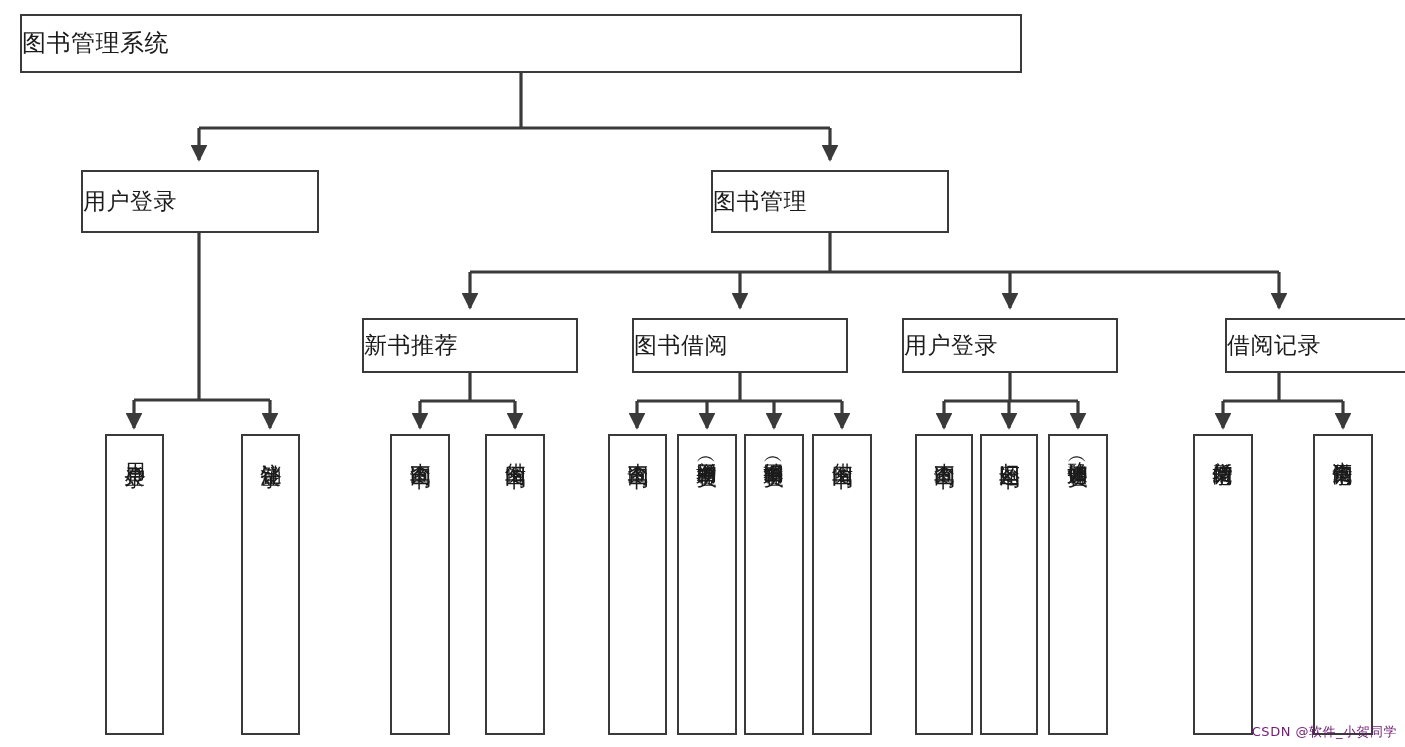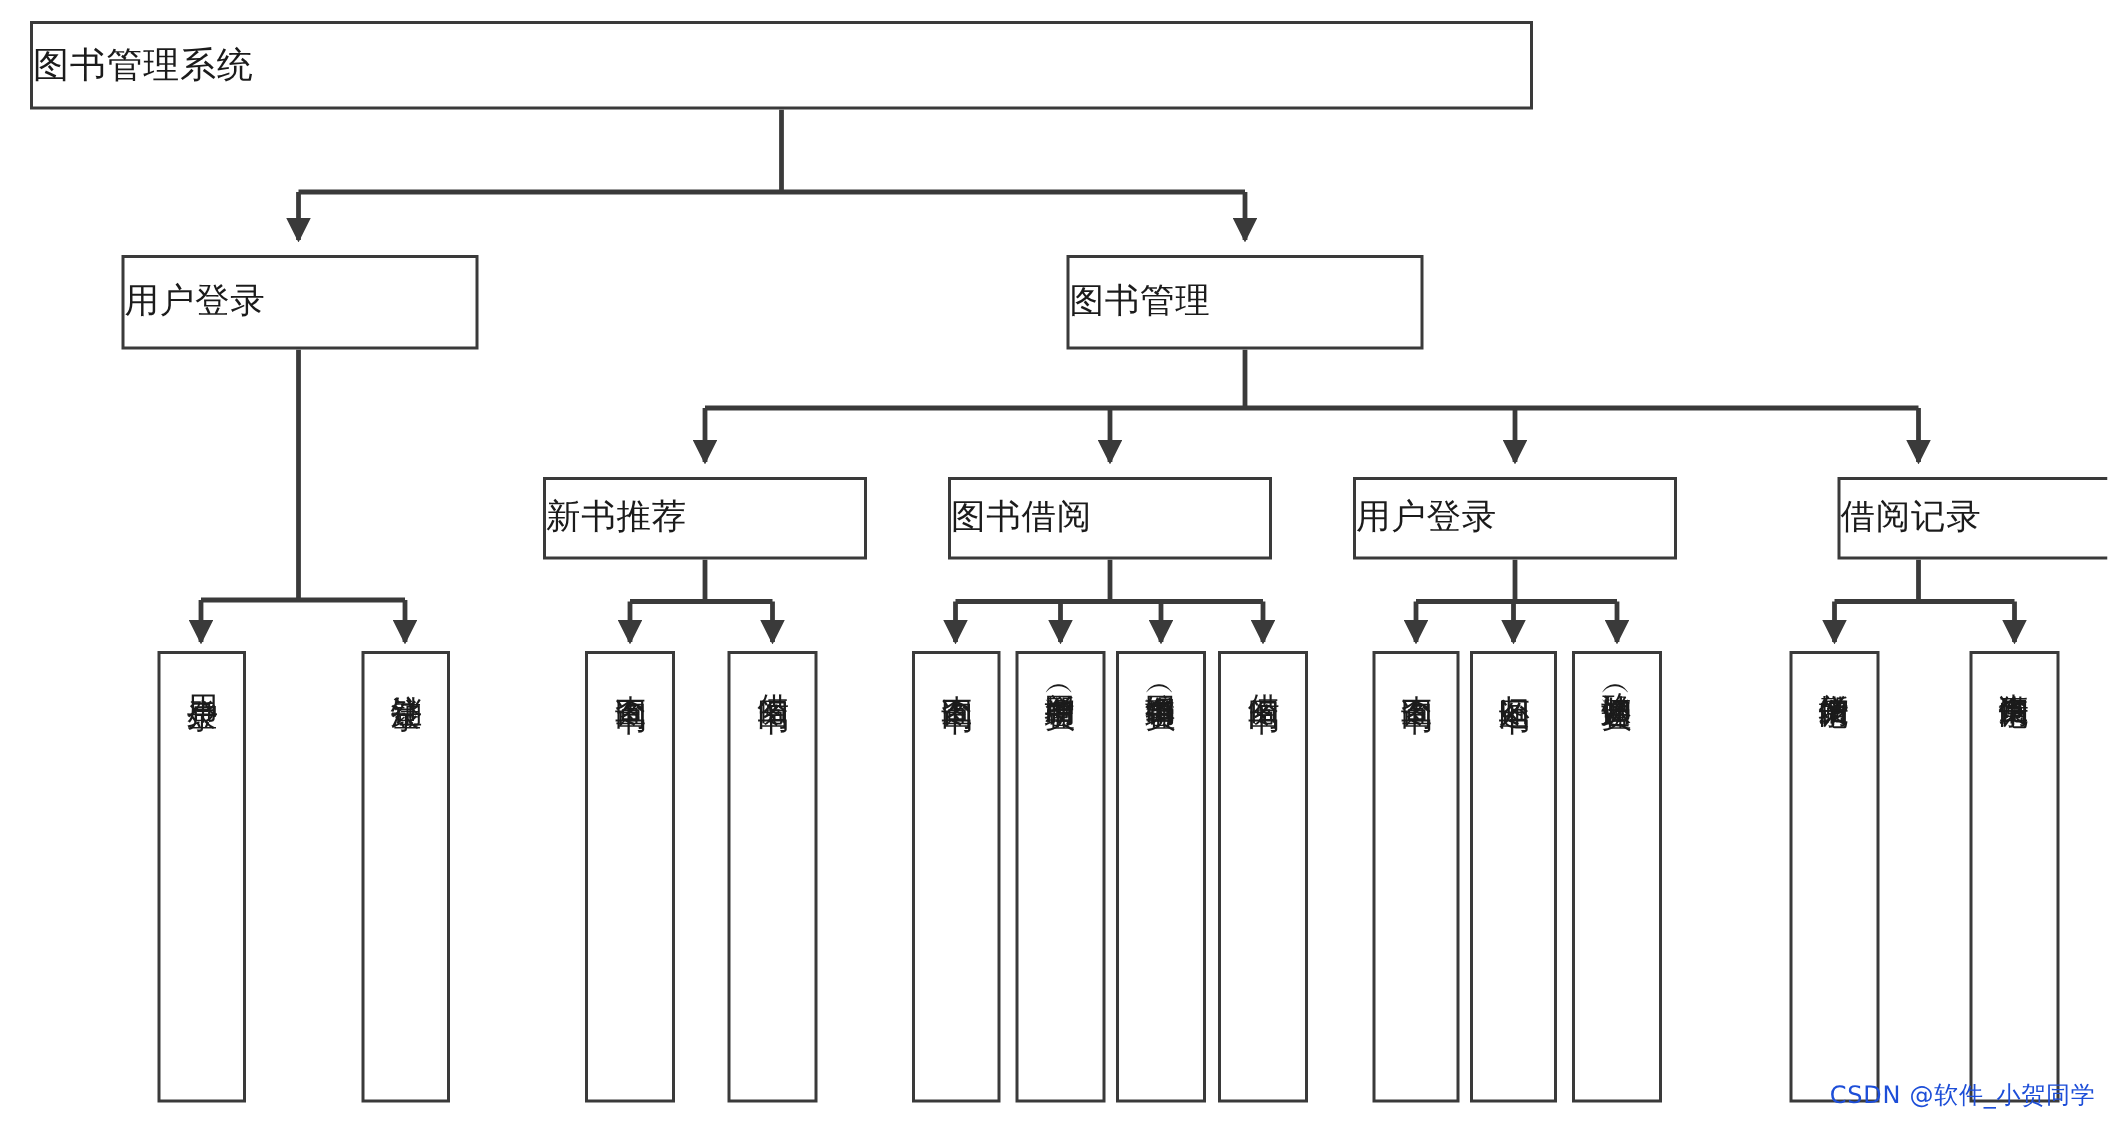--- a/index.html
+++ b/index.html
@@ -62,22 +62,22 @@
     white-space: nowrap;
   }
   .v-node.tall-text .label {
     font-size: 20px;
     letter-spacing: 1px;
   }
   #watermark {
     position: absolute;
     right: 8px;
     bottom: 6px;
-    font-size: 16px;
-    color: #1d4ed8;
+    font-size: 13px;
+    color: #701a75;
     letter-spacing: 0.5px;
     white-space: nowrap;
     font-family: "DejaVu Sans", "Liberation Sans", sans-serif;
   }
 </style>
 </head>
 <body>
 
 <div id="canvas">
 

